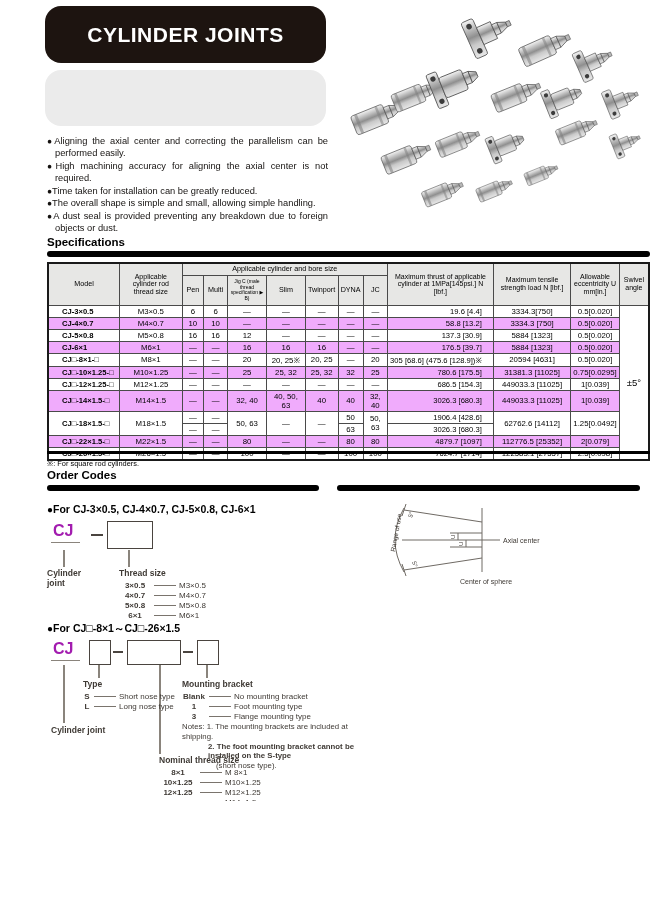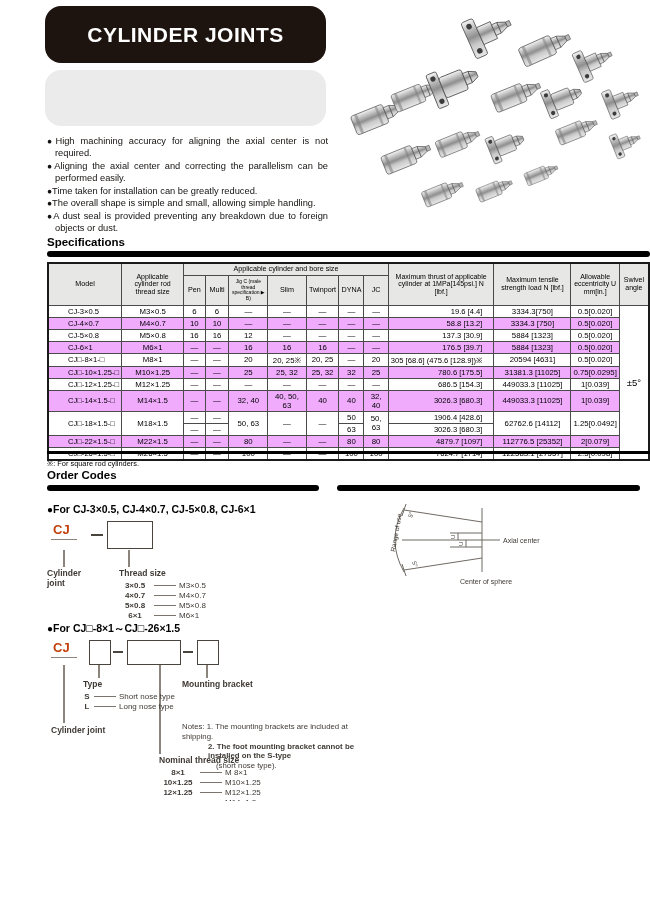--- a/index.html
+++ b/index.html
@@ -24,32 +24,32 @@
   .bar{position:absolute;height:6px;background:#000;border-radius:3px;}
 
   
   .spec-table{position:absolute;left:47px;top:262px;border-collapse:collapse;font-size:7.8px;color:#000;table-layout:fixed;}
   .spec-table td,.spec-table th{border:1px solid #4a4a4a;text-align:center;padding:1px 2px;overflow:hidden;}
   .spec-table{border:2px solid #1a1a1a;}
   .spec-table th{background:#e7e7e5;font-weight:normal;font-size:7.2px;line-height:1.12;}
   .spec-table th.small{font-size:7px;}
   .spec-table th.jig{font-size:5px;line-height:1.1;padding:0;}
   .spec-table tbody tr{height:12px;}
-  .spec-table td.model{font-weight:normal;text-align:left;padding-left:19px;font-size:7.6px;white-space:nowrap;}
+  .spec-table td.model{font-weight:bold;text-align:left;padding-left:13px;font-size:7.6px;white-space:nowrap;}
   .spec-table td.num{text-align:right;padding-right:11px;white-space:nowrap;font-size:7.6px;}
   .spec-table tr.shade td{background:#f0abfc;}
   .spec-table td.swivel{background:#fff;font-size:9.5px;}
   .footnote{position:absolute;left:47px;top:458px;font-size:7.4px;color:#000;}
   .thickline{position:absolute;left:47px;top:451px;width:603px;height:3px;background:#000;}
 
   
   .oc-title{position:absolute;font-size:10.5px;font-weight:bold;color:#000;}
   .oc-title::before{content:"●";font-size:10px;}
   .diagram{position:absolute;color:#3f3a35;}
-  .cj{position:absolute;font-size:13px;font-weight:bold;color:#c2410c;border-bottom:1.5px solid #8a847c;padding:0 7px 2px 2px;}
+  .cj{position:absolute;font-size:16px;font-weight:bold;color:#a21caf;border-bottom:1.5px solid #8a847c;padding:0 7px 2px 2px;}
   .ocbox{position:absolute;border:1.5px solid #4a443f;background:#fff;}
   .dash{position:absolute;height:1.5px;background:#4a443f;}
   .vline{position:absolute;width:1.5px;background:#8a847c;}
   .dlabel{position:absolute;font-size:8.5px;font-weight:bold;color:#3f3a35;line-height:1.15;}
   .pairs{position:absolute;}
   .pair{display:flex;align-items:center;height:10px;font-size:8px;color:#3f3a35;}
   .pair .pcode{font-weight:bold;white-space:nowrap;text-align:center;}
   .pair .pleader{flex:0 0 auto;border-top:1.2px solid #7a746d;margin:0 3px;}
   .pair .pval{white-space:nowrap;}
   .notes{position:absolute;font-size:7.8px;line-height:1.26;color:#3f3a35;}
@@ -119,22 +119,22 @@
     <use href="#jcyl" transform="translate(112,142) rotate(-22) scale(0.85)"></use>
     <use href="#jbracket" transform="translate(168,142) rotate(-22) scale(0.9)"></use>
     <use href="#jcyl" transform="translate(232,130) rotate(-22) scale(0.8)"></use>
     <use href="#jflange" transform="translate(292,138) rotate(-22) scale(0.72)"></use>
     <use href="#jcyl" transform="translate(98,192) rotate(-22) scale(0.8)"></use>
     <use href="#jcyl" transform="translate(152,188) rotate(-22) scale(0.7)"></use>
     <use href="#jcyl" transform="translate(200,172) rotate(-22) scale(0.65)"></use>
   </svg>
 
   <div class="features">
+    <div class="feature">Aligning the axial center and correcting the parallelism can be performed easily.</div>
     <div class="feature">High machining accuracy for aligning the axial center is not required.</div>
-    <div class="feature">Aligning the axial center and correcting the parallelism can be performed easily.</div>
     <div class="feature">Time taken for installation can be greatly reduced.</div>
     <div class="feature">The overall shape is simple and small, allowing simple handling.</div>
     <div class="feature">A dust seal is provided preventing any breakdown due to foreign objects or dust.</div>
   </div>
 
   <div class="sec-h" style="left:47px;top:236px;">Specifications</div>
   <div class="bar" style="left:47px;top:251px;width:603px;"></div>
 
   <table class="spec-table">
     <colgroup>
@@ -399,20 +399,37 @@
         </div>
         <div class="pair">
           <span class="pcode" style="width: 8px;">L</span>
           <span class="pleader" style="width: 22px;"></span>
           <span class="pval">Long nose type</span>
         </div>
       </div>
     <div class="dlabel" style="left:4px;top:88px;">Cylinder joint</div>
 
     <div class="dlabel" style="left:135px;top:42px;">Mounting bracket</div>
+    <div class="pairs" style="left:135px;top:53px;width:140px;">
+        <div class="pair">
+          <span class="pcode" style="width: 24px;">Blank</span>
+          <span class="pleader" style="width: 22px;"></span>
+          <span class="pval">No mounting bracket</span>
+        </div>
+        <div class="pair">
+          <span class="pcode" style="width: 24px;">1</span>
+          <span class="pleader" style="width: 22px;"></span>
+          <span class="pval">Foot mounting type</span>
+        </div>
+        <div class="pair">
+          <span class="pcode" style="width: 24px;">3</span>
+          <span class="pleader" style="width: 22px;"></span>
+          <span class="pval">Flange mounting type</span>
+        </div>
+      </div>
     <div class="notes" style="left:135px;top:84px;width:185px;">
       <div class="note-l1">Notes: 1. The mounting brackets are included at shipping.</div>
       <div class="note-l2">2. The foot mounting bracket cannot be installed on the S-type</div>
       <div class="note-l3">(short nose type).</div>
     </div>
 
     <div class="dlabel" style="left:112px;top:118px;">Nominal thread size</div>
     <div class="pairs" style="left:112px;top:129px;width:128px;">
         <div class="pair">
           <span class="pcode" style="width: 38px;">8×1</span>

